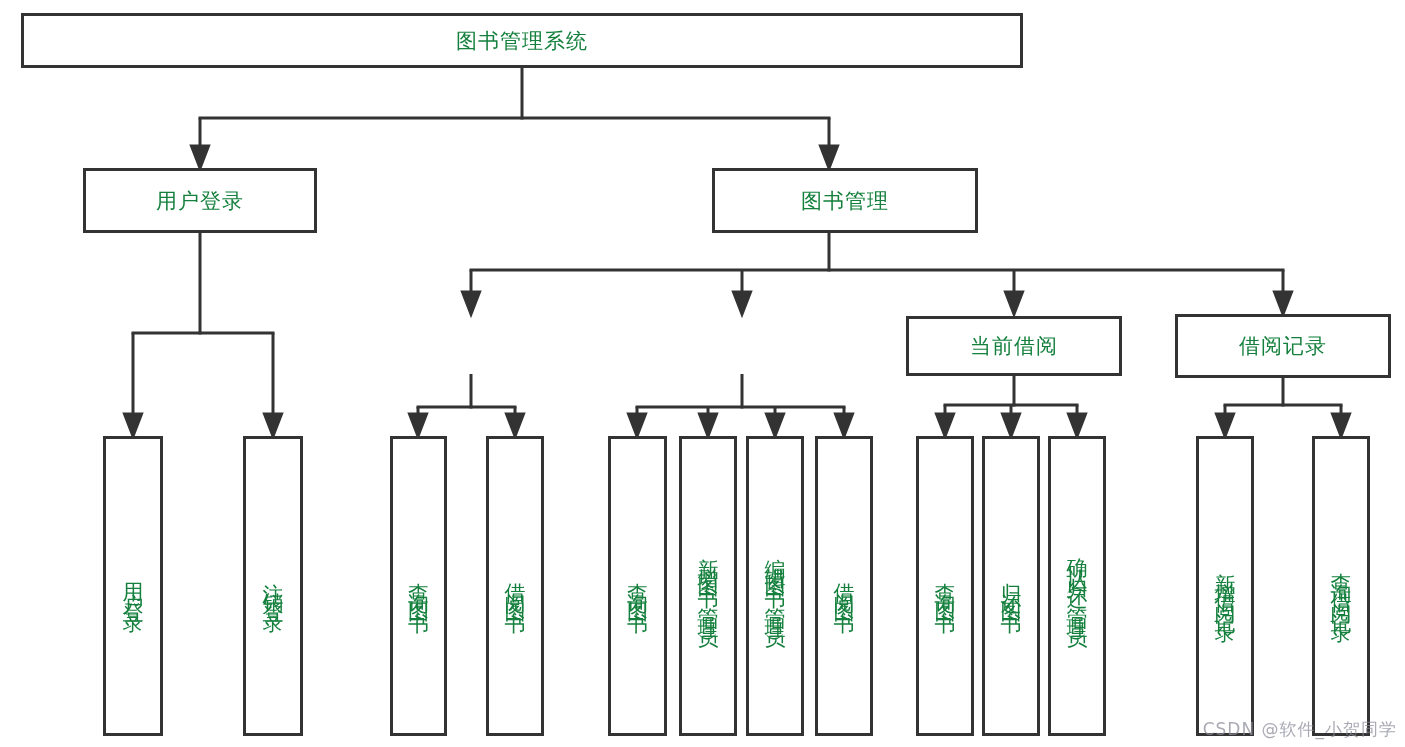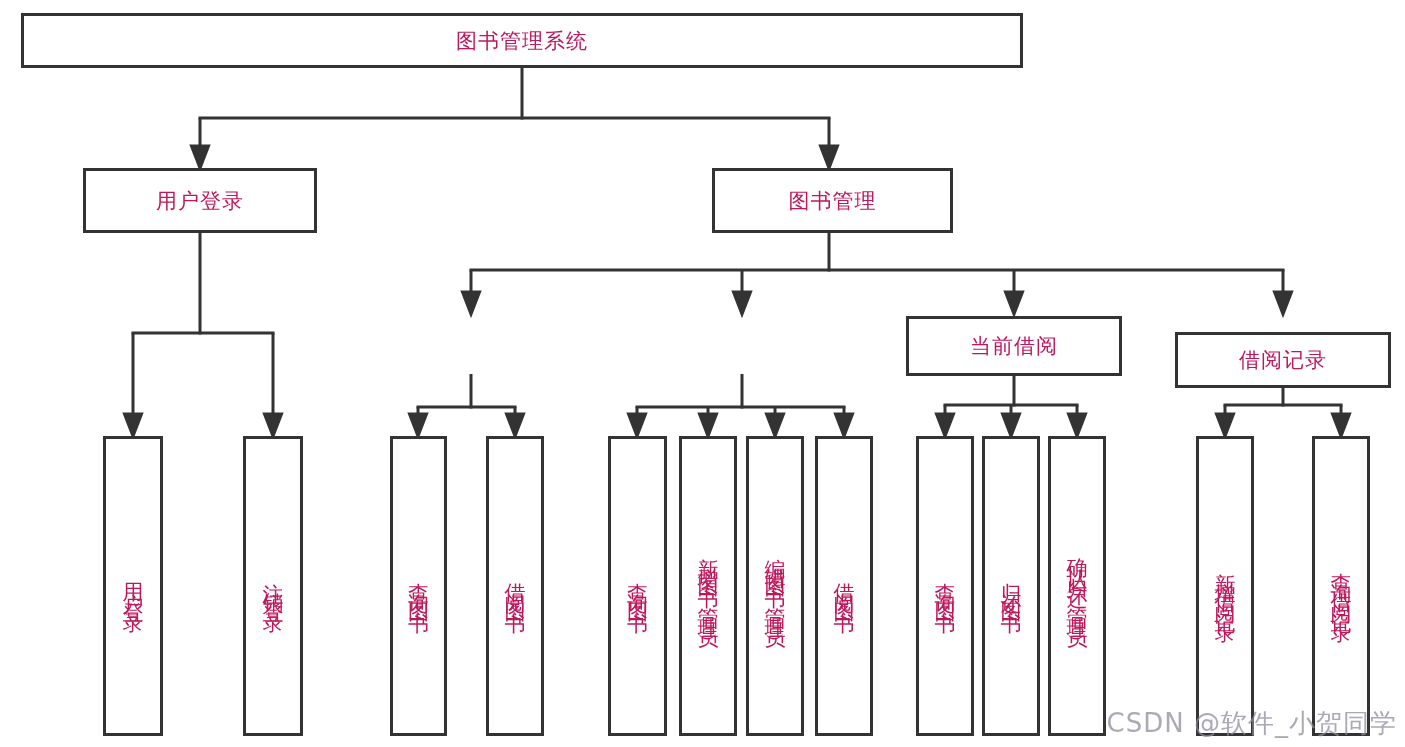--- a/index.html
+++ b/index.html
@@ -13,37 +13,37 @@
   }
   #wires { position: absolute; left: 0; top: 0; z-index: 1; }
   .node {
     position: absolute;
     box-sizing: border-box;
     background: #ffffff;
     border: 3px solid #333333;
     display: flex;
     align-items: center;
     justify-content: center;
-    color: #be185d;
+    color: #15803d;
     font-size: 21px;
     z-index: 2;
     text-align: center;
   }
   .node.h span { letter-spacing: 1px; white-space: nowrap; }
   .node.v {
     writing-mode: vertical-rl;
     text-orientation: mixed;
   }
   .node.v span { letter-spacing: 10px; white-space: nowrap; }
   #watermark {
     position: absolute;
     right: 8px;
     bottom: 6px;
     z-index: 3;
-    font-size: 26px;
+    font-size: 17px;
     color: rgba(140, 142, 155, 0.75);
     letter-spacing: 1px;
     white-space: nowrap;
   }
 </style>
 </head>
 <body>
 
 <div id="canvas">
 
@@ -111,28 +111,28 @@
     </g>
   </svg>
 
   <div class="node h" style="left:21px; top:13px; width:1002px; height:55px;">
     <span>图书管理系统</span>
   </div>
 
   <div class="node h" style="left:83px; top:168px; width:234px; height:65px;">
     <span>用户登录</span>
   </div>
-  <div class="node h" style="left:712px; top:168px; width:241px; height:65px;">
+  <div class="node h" style="left:712px; top:168px; width:266px; height:65px;">
     <span>图书管理</span>
   </div>
 
   <div class="node h" style="left:906px; top:316px; width:216px; height:60px;">
     <span>当前借阅</span>
   </div>
-  <div class="node h" style="left:1175px; top:332px; width:216px; height:56px;">
+  <div class="node h" style="left:1175px; top:314px; width:216px; height:64px;">
     <span>借阅记录</span>
   </div>
 
   <div class="node v" style="left:103px; top:436px; width:60px; height:300px;">
     <span>用户登录</span>
   </div>
   <div class="node v" style="left:243px; top:436px; width:60px; height:300px;">
     <span>注销登录</span>
   </div>
 

